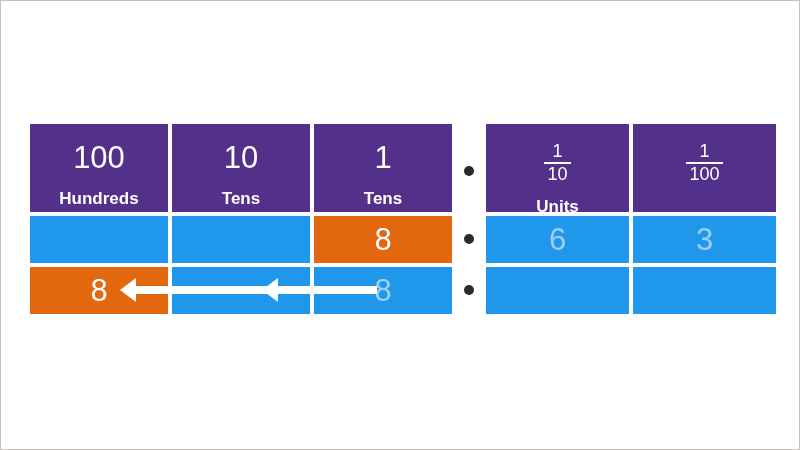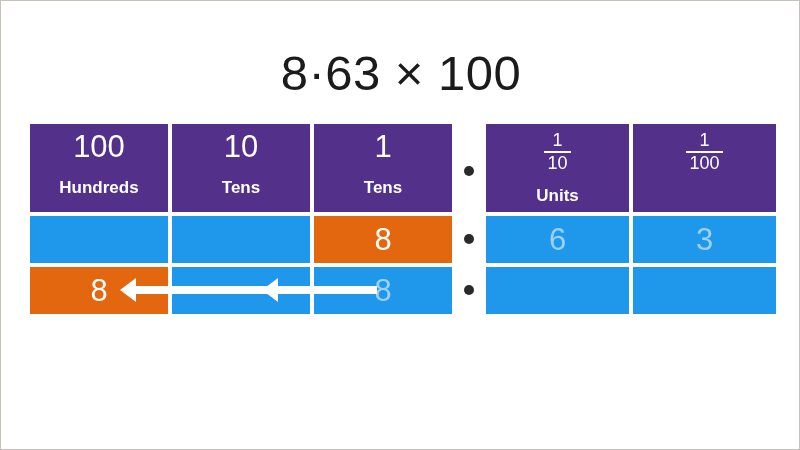--- a/index.html
+++ b/index.html
@@ -56,21 +56,21 @@
 
   
   .hdr {
     background: #533089;
     height: 88px;
     top: 0;
     display: flex;
     flex-direction: column;
     align-items: center;
     justify-content: flex-start;
-    padding-top: 5px;
+    padding-top: 16px;
   }
   .hdr .big {
     font-size: 31px;
     line-height: 36px;
     font-weight: 400;
   }
   .hdr .name {
     font-size: 17px;
     line-height: 21px;
     font-weight: 700;
@@ -155,21 +155,20 @@
     border-right: 16px solid #ffffff;
   }
   .arrow-a { left: 105px; width: 180px; }
   .arrow-b { left: 247px; width: 100px; }
 </style>
 </head>
 <body>
 
 <div id="slide">
 
-  <div id="title">8·63 × 100</div>
 
   <div id="chart">
 
     <div class="cell hdr col-h">
       <span class="big">100</span>
       <span class="name">Hundreds</span>
     </div>
 
     <div class="cell hdr col-t">
       <span class="big">10</span>

